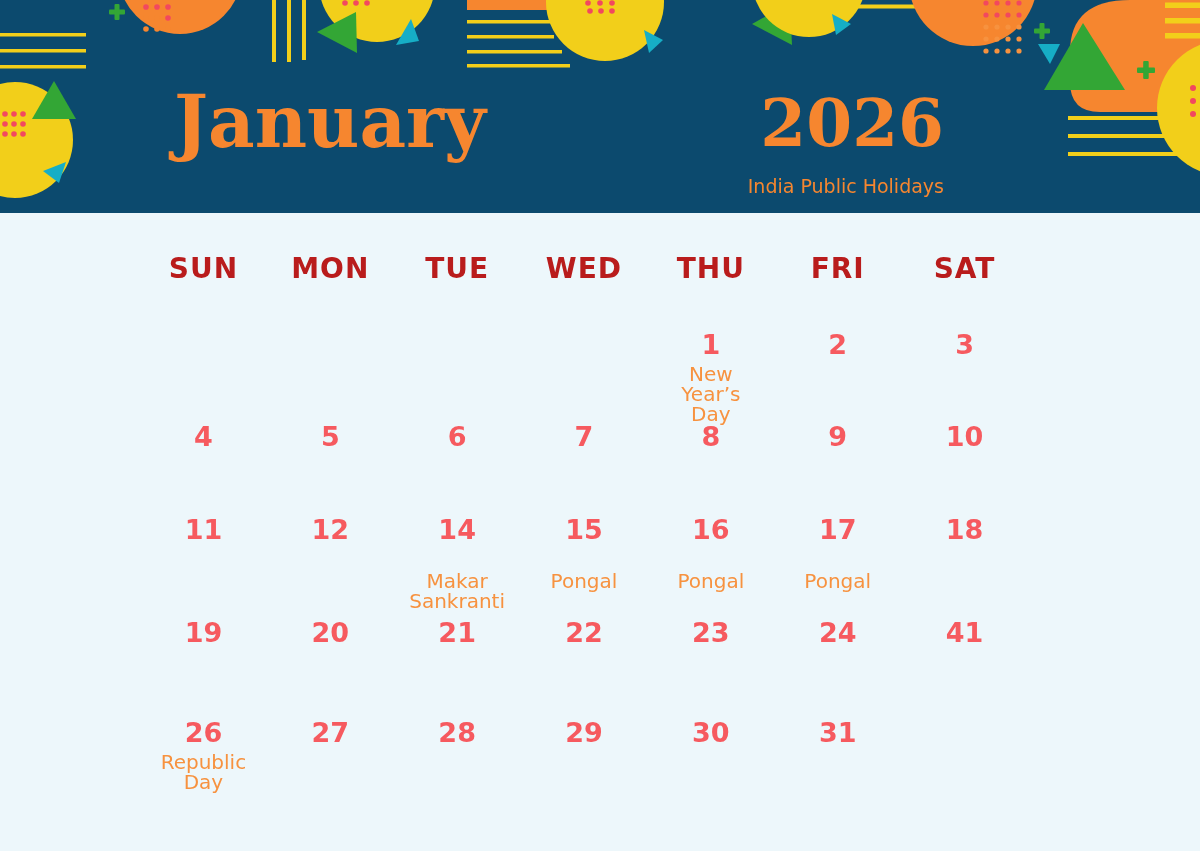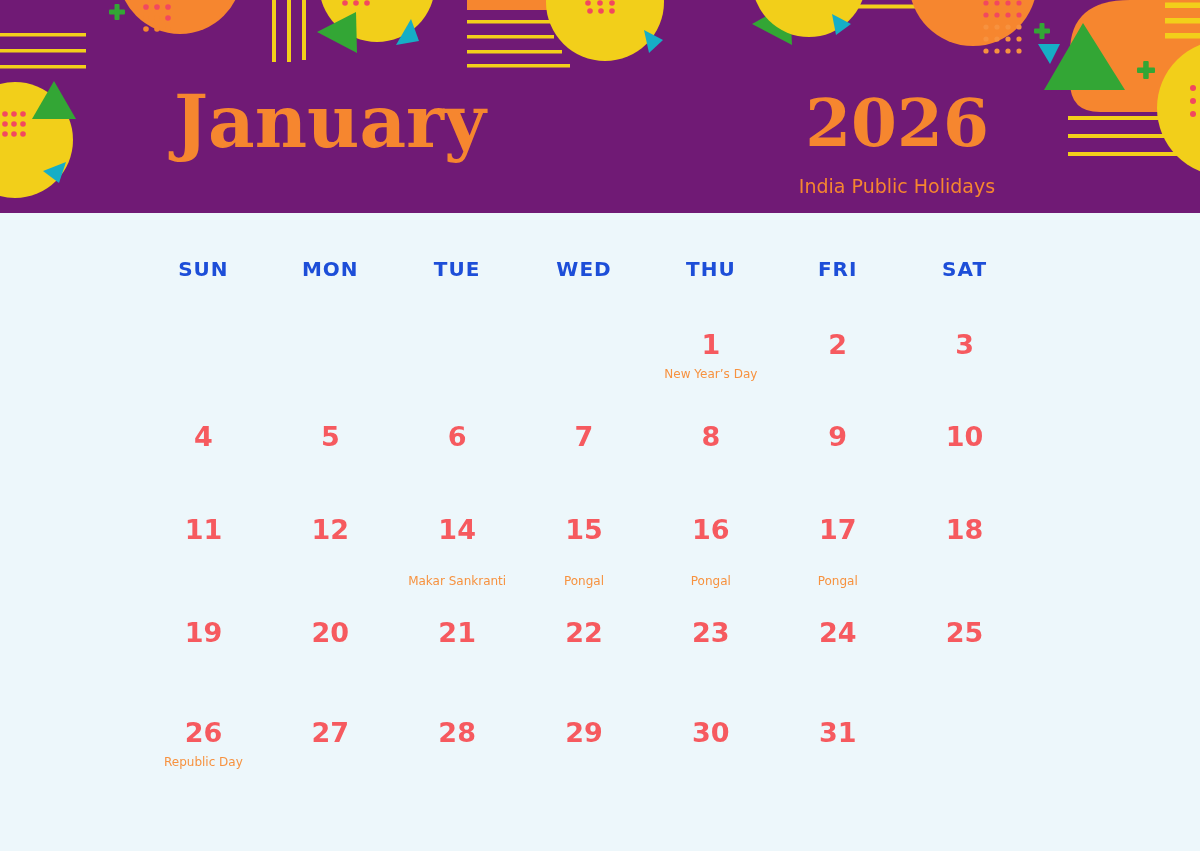--- a/index.html
+++ b/index.html
@@ -4,58 +4,58 @@
 <style>
   html,body{margin:0;padding:0;}
   .page{
     position:relative;
     width:1200px;height:851px;
     background:#ffffff;
     overflow:hidden;
     font-family:"DejaVu Sans","Liberation Sans",sans-serif;
   }
   
-  .header{position:absolute;left:0;top:0;width:1200px;height:213px;background:#701a75;}
+  .header{position:absolute;left:0;top:0;width:1200px;height:213px;background:#0c4a6e;}
   .decor{position:absolute;left:0;top:0;width:1200px;height:214px;}
   .month-title{
     position:absolute;left:174px;top:84px;margin:0;
     font-family:"DejaVu Serif","Liberation Serif",serif;
     font-weight:bold;font-size:72px;line-height:76px;color:#F6862F;
   }
-  .year-wrap{position:absolute;left:777px;top:88px;width:240px;text-align:center;}
+  .year-wrap{position:absolute;left:704px;top:88px;width:240px;text-align:right;}
   .year{
     font-family:"DejaVu Serif","Liberation Serif",serif;
     font-weight:bold;font-size:66px;line-height:70px;color:#F6862F;
   }
   .subtitle{margin-top:17px;font-size:19px;line-height:22px;color:#F6862F;}
   
   .cal-body{
     position:absolute;left:0;top:213px;width:1200px;height:638px;
     background:#EDF7FB;
   }
   .weekday-row{
     position:absolute;left:140px;top:254px;width:888px;height:30px;
     display:grid;grid-template-columns:repeat(7,1fr);
   }
   .weekday{
-    text-align:center;font-weight:bold;font-size:20px;line-height:30px;
-    letter-spacing:1px;color:#1d4ed8;
+    text-align:center;font-weight:bold;font-size:28px;line-height:30px;
+    letter-spacing:1px;color:#b91c1c;
   }
   .dates-grid{
     position:absolute;left:140px;top:330px;width:888px;
     display:grid;grid-template-columns:repeat(7,1fr);
     grid-template-rows:92px 93px 103px 100px 120px;
   }
   .cell{display:flex;flex-direction:column;align-items:center;}
   .day-num{
     font-weight:bold;font-size:27px;line-height:30px;color:#F65A5F;
   }
   .holiday{
     margin-top:4px;max-width:100px;text-align:center;
-    font-size:12px;line-height:20px;color:#F7923F;
+    font-size:20px;line-height:20px;color:#F7923F;
   }
   .holiday.low{margin-top:26px;}
 </style>
 </head>
 <body>
 
 <div class="page">
 
   <div class="header">
 
@@ -281,21 +281,21 @@
       <div class="cell">
         <div class="day-num">22</div>
       </div>
       <div class="cell">
         <div class="day-num">23</div>
       </div>
       <div class="cell">
         <div class="day-num">24</div>
       </div>
       <div class="cell">
-        <div class="day-num">25</div>
+        <div class="day-num">41</div>
       </div>
       <div class="cell">
         <div class="day-num">26</div>
         <div class="holiday">Republic Day</div>
       </div>
       <div class="cell">
         <div class="day-num">27</div>
       </div>
       <div class="cell">
         <div class="day-num">28</div>

